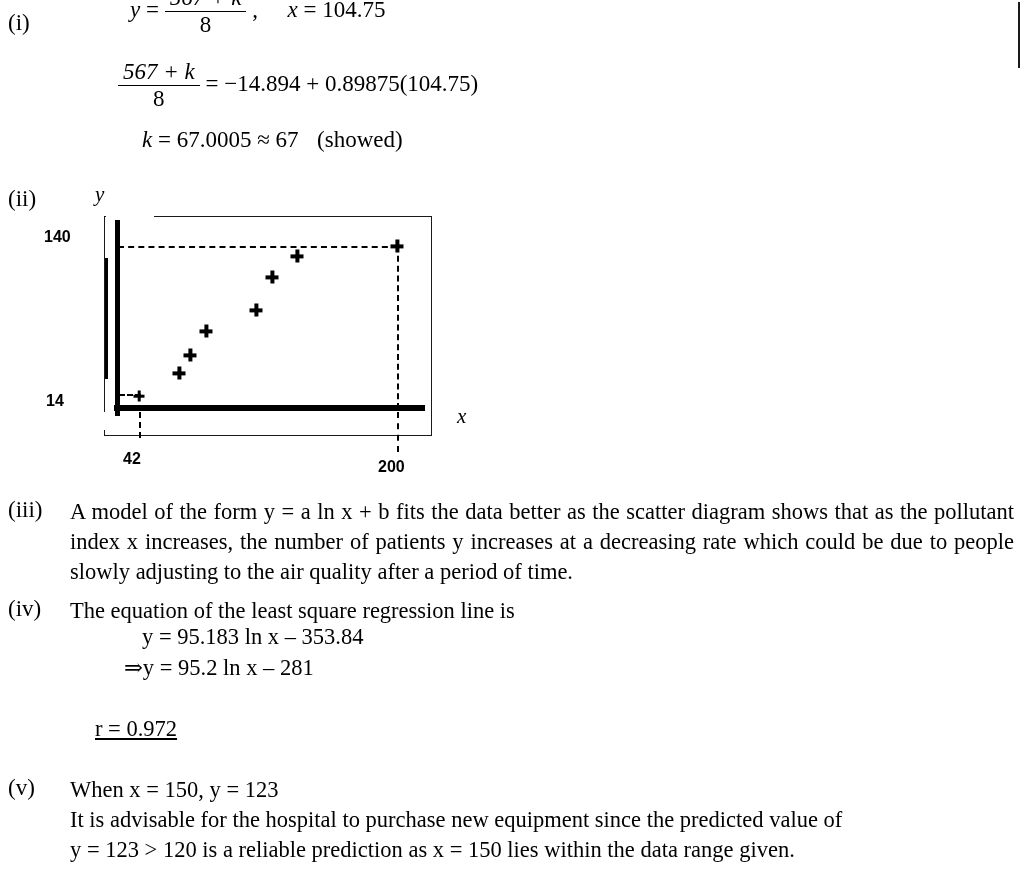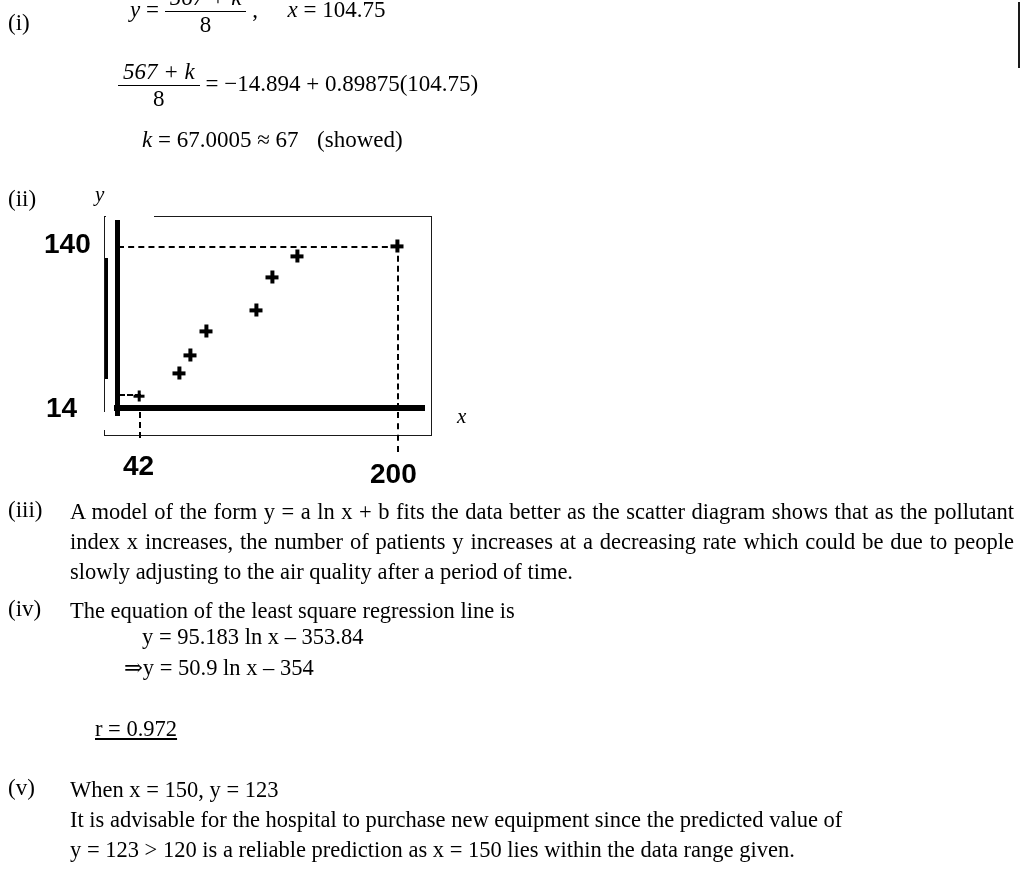--- a/index.html
+++ b/index.html
@@ -111,21 +111,21 @@
   .range-bar-y {
     left: 105px;
     top: 258px;
     width: 2.5px;
     height: 121px;
     background: #000000;
   }
 
   .axis-letter { font-size: 21px; font-style: italic; }
 
-  .tick-lbl { font-size: 28px; font-weight: 600; font-family: "Liberation Sans", sans-serif; }
+  .tick-lbl { font-size: 16px; font-weight: 600; font-family: "Liberation Sans", sans-serif; }
 
   .dash-h {
     height: 0;
     border-top: 2.2px dashed #000;
   }
   .dash-v {
     width: 0;
     border-left: 2.2px dashed #000;
   }
 
@@ -211,21 +211,21 @@
   <div class="abs axis-x"></div>
   <div class="abs range-bar-y"></div>
 
   <div class="abs axis-letter" style="left:95px; top:182px;">y</div>
   <div class="abs axis-letter" style="left:457px; top:404px;">x</div>
 
   <div class="abs tick-lbl" style="left:44px; top:228px;">140</div>
   <div class="abs tick-lbl" style="left:46px; top:392px;">14</div>
 
   <div class="abs tick-lbl" style="left:123px; top:450px;">42</div>
-  <div class="abs tick-lbl" style="left:370px; top:458px;">200</div>
+  <div class="abs tick-lbl" style="left:378px; top:458px;">200</div>
 
   <div class="abs dash-h" style="left:118px; top:246px; width:280px;"></div>
 
   <div class="abs dash-v" style="left:397px; top:246px; height:163px;"></div>
 
   <div class="abs dash-v" style="left:397px; top:412px; height:40px;"></div>
 
   <div class="abs dash-h" style="left:119px; top:394px; width:22px;"></div>
 
   <div class="abs dash-v" style="left:139px; top:412px; height:26px;"></div>
@@ -252,21 +252,21 @@
 
   <div class="abs" style="left:8px; top:497px; width:1006px;">
     <div class="item">
       <div class="marker-cell roman-col">
         <span class="marker">(iii)</span>
       </div>
       <div class="content-cell body-text">A model of the form y = a ln x + b fits the data better as the scatter diagram shows that as the pollutant index x increases, the number of patients y increases at a decreasing rate which could be due to people slowly adjusting to the air quality after a period of time.</div>
     </div>
   </div>
   <div class="abs body-text nowrap" style="left:142px; top:622px;">y = 95.183  ln x – 353.84</div>
-  <div class="abs body-text nowrap" style="left:124px; top:653px;">⇒y = 50.9 ln x – 354</div>
+  <div class="abs body-text nowrap" style="left:124px; top:653px;">⇒y = 95.2 ln x – 281</div>
   <div class="abs body-text nowrap" style="left:95px; top:714px;text-decoration:underline;">r = 0.972</div>
 
   <div class="abs" style="left:8px; top:775px; width:1006px;">
     <div class="item">
       <div class="marker-cell roman-col">
         <span class="marker">(v)</span>
       </div>
       <div class="content-cell">
         <div class="body-text nowrap">When x = 150, y = 123</div>
         <div class="body-text nowrap">It is advisable for the hospital to purchase new equipment since the predicted value of</div>

